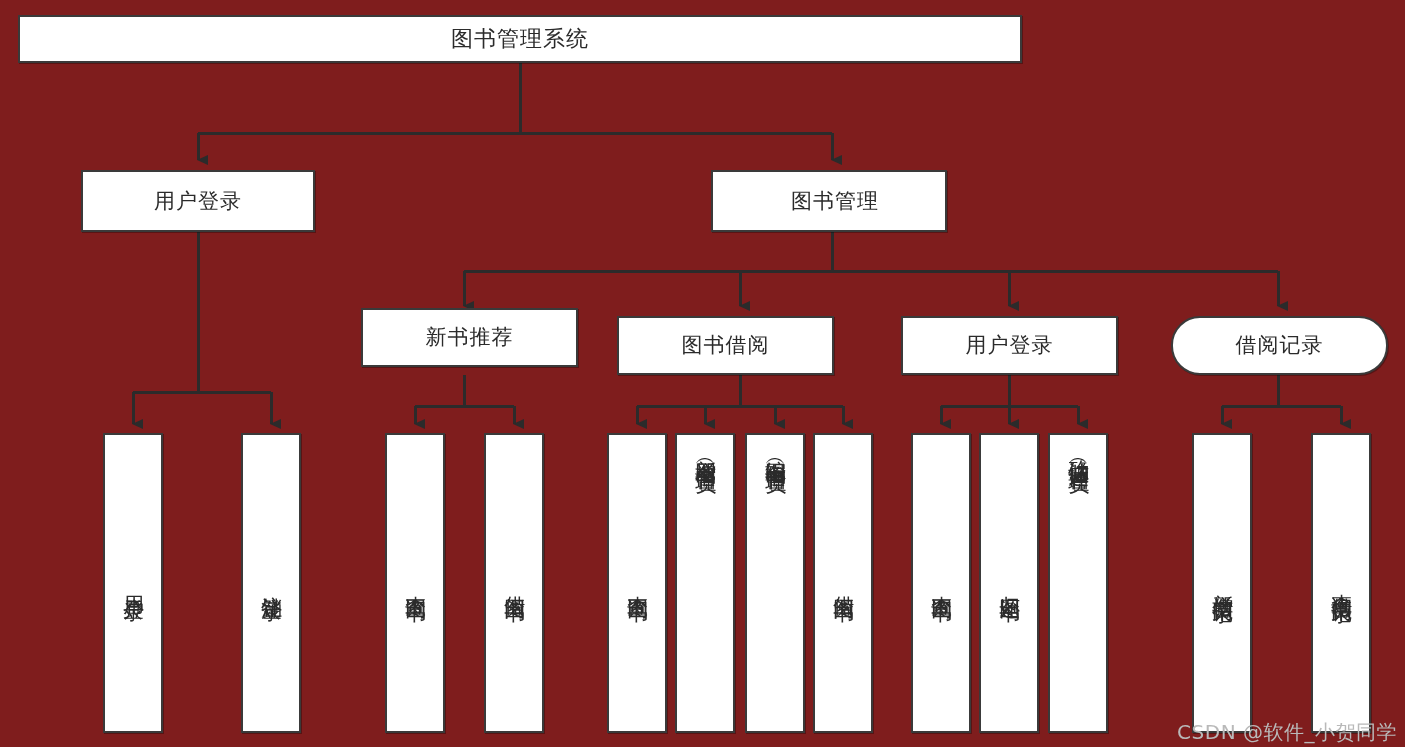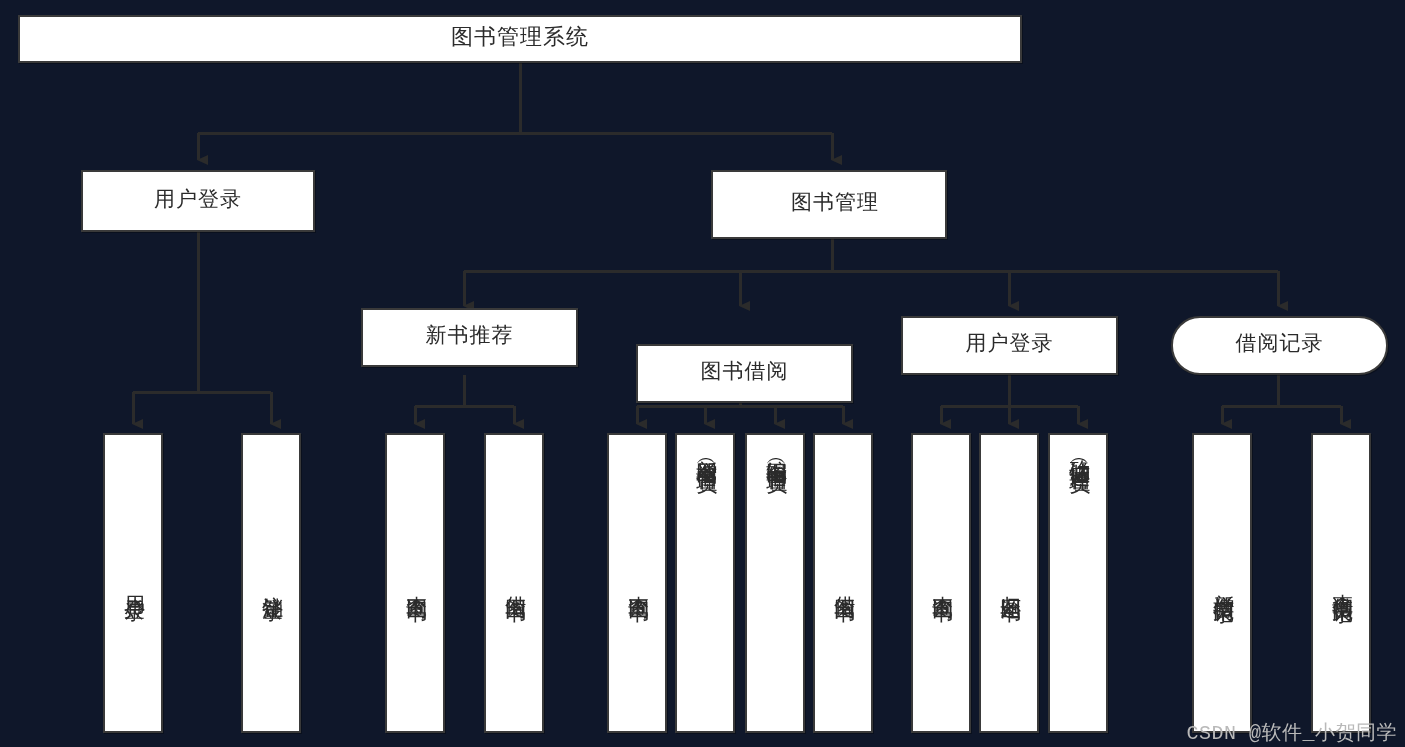--- a/index.html
+++ b/index.html
@@ -7,23 +7,22 @@
     padding: 0;
     background: #ffffff;
   }
   body {
     font-family: "DejaVu Sans", "Liberation Sans", sans-serif;
   }
   #canvas {
     position: relative;
     width: 1405px;
     height: 747px;
-    background: #0f172a;
+    background: #7f1d1d;
     overflow: hidden;
-    font-family: Liberation Mono, monospace;
   }
   svg#wires {
     position: absolute;
     left: 0;
     top: 0;
     width: 1405px;
     height: 747px;
     pointer-events: none;
   }
   .node {
@@ -127,28 +126,28 @@
     </g>
   </svg>
 
   <div class="node root" style="left:18px; top:15px; width:1004px; height:48px;">
     <span class="lbl">图书管理系统</span>
   </div>
 
   <div class="node" style="left:81px; top:170px; width:234px; height:62px;">
     <span class="lbl">用户登录</span>
   </div>
-  <div class="node" style="left:711px; top:170px; width:236px; height:69px;padding-left:12px;">
+  <div class="node" style="left:711px; top:170px; width:236px; height:62px;padding-left:12px;">
     <span class="lbl">图书管理</span>
   </div>
 
   <div class="node" style="left:361px; top:308px; width:217px; height:59px;">
     <span class="lbl">新书推荐</span>
   </div>
-  <div class="node" style="left:636px; top:316px; width:217px; height:59px;margin-top:28px;">
+  <div class="node" style="left:617px; top:316px; width:217px; height:59px;">
     <span class="lbl">图书借阅</span>
   </div>
   <div class="node" style="left:901px; top:316px; width:217px; height:59px;">
     <span class="lbl">用户登录</span>
   </div>
   <div class="node" style="left:1171px; top:316px; width:217px; height:59px;border-radius:29px;">
     <span class="lbl">借阅记录</span>
   </div>
 
   <div class="node leaf midalign" style="left:103px; top:433px; width:60px; height:300px;">

